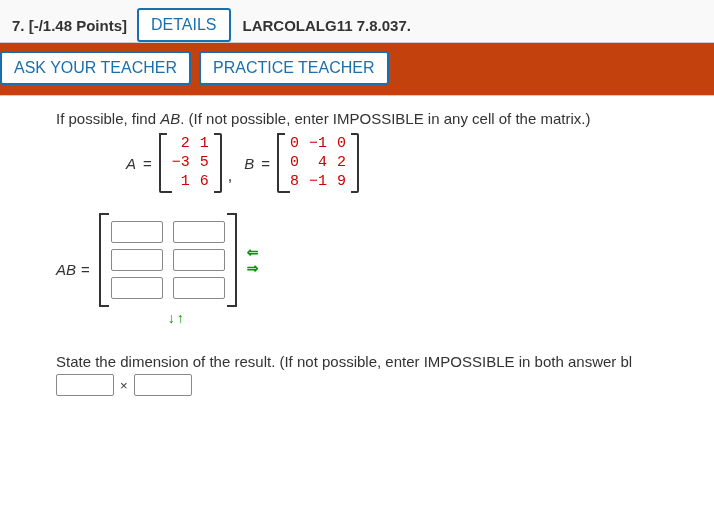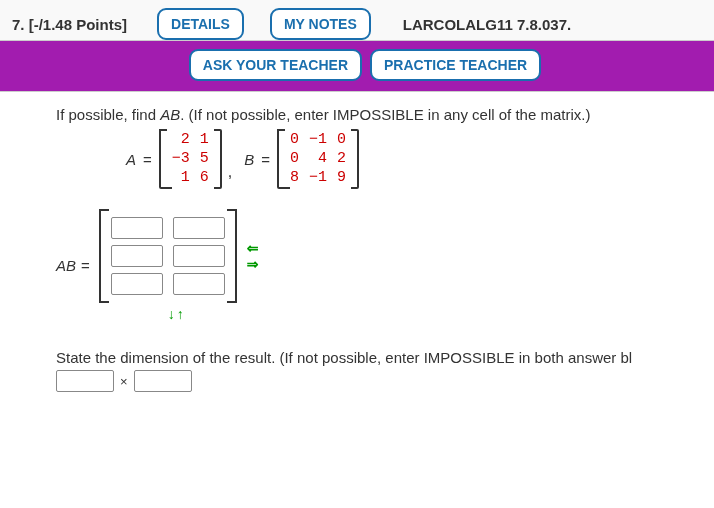--- a/index.html
+++ b/index.html
@@ -11,53 +11,52 @@
     background: #fff;
     width: 714px;
     height: 508px;
     overflow: hidden;
   }
   .header {
     display: flex;
     flex-wrap: wrap;
     align-items: center;
     padding: 8px 8px 0 8px;
-    gap: 26px;
+    gap: 6px;
     border-bottom: 1px solid #ccc;
     background: #f9f9f9;
   }
   .points {
     font-weight: bold;
     font-size: 15px;
     padding: 6px 4px;
   }
   .btn {
     border: 2px solid #1a6fae;
     color: #1a6fae;
     background: #fff;
     padding: 6px 12px;
-    font-weight: bold;
-    font-size: 14px;
-    border-radius: 9px;
+    font-weight: normal;
+    font-size: 16px;
+    border-radius: 3px;
     cursor: pointer;
     font-family: inherit;
   }
   .refid {
     font-weight: bold;
     font-size: 15px;
     color: #333;
     padding-left: 6px;
   }
   .row2 {
     display: flex;
     gap: 8px;
-    padding: 8px 8px 10px 24px;
-    background: #a21caf;
+    padding: 8px 8px 10px 0;
+    background: #c2410c;
     border-bottom: 1px solid #ccc;
-    justify-content: center;
   }
   .content {
     padding: 14px 8px 0 56px;
     font-size: 15px;
   }
   .prompt { margin-bottom: 6px; }
   em.var { font-style: italic; }
   .matrices {
     display: flex;
     align-items: center;
@@ -162,21 +161,20 @@
     width:58px;height:22px;border:1px solid #888;border-radius:2px;padding:1px 3px;font-size:13px;
   }
   .times { font-size:13px; }
 </style>
 </head>
 <body>
 
 <div class="header">
   <span class="points">7. [-/1.48 Points]</span>
   <button class="btn">DETAILS</button>
-  <button class="btn">MY NOTES</button>
   <span class="refid">LARCOLALG11 7.8.037.</span>
 </div>
 <div class="row2">
   <button class="btn">ASK YOUR TEACHER</button>
   <button class="btn">PRACTICE TEACHER</button>
 </div>
 
 <div class="content">
   <div class="prompt">
     <span>If possible, find </span><em class="var">AB</em><span>. (If not possible, enter IMPOSSIBLE in any cell of the matrix.)</span>

